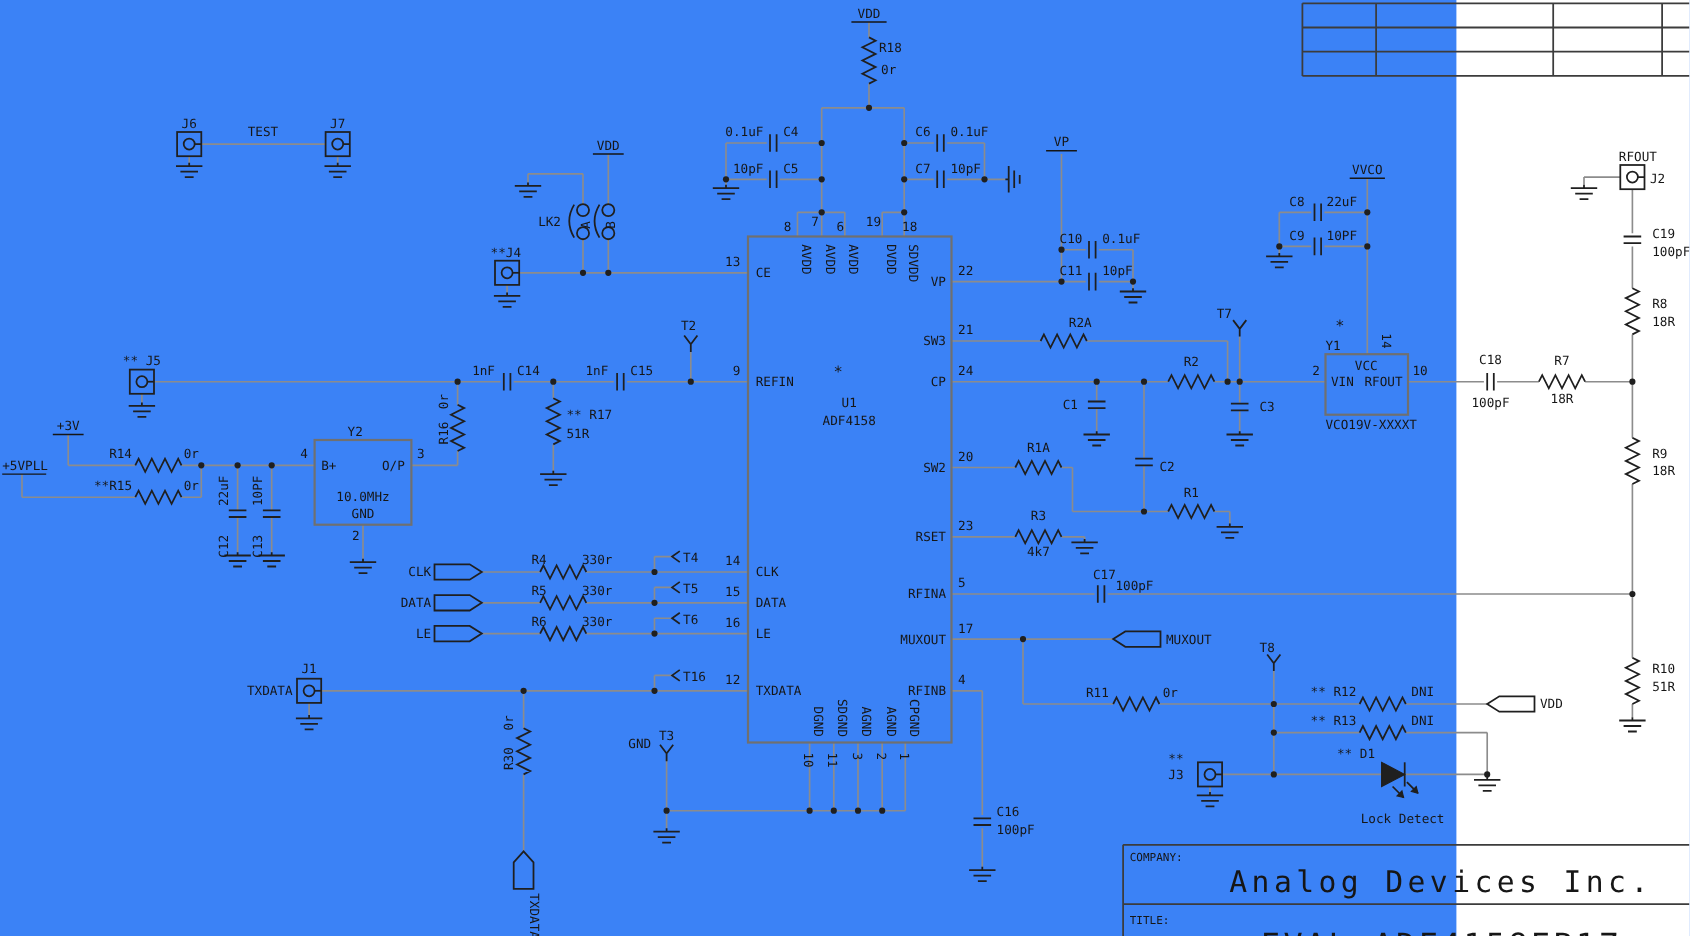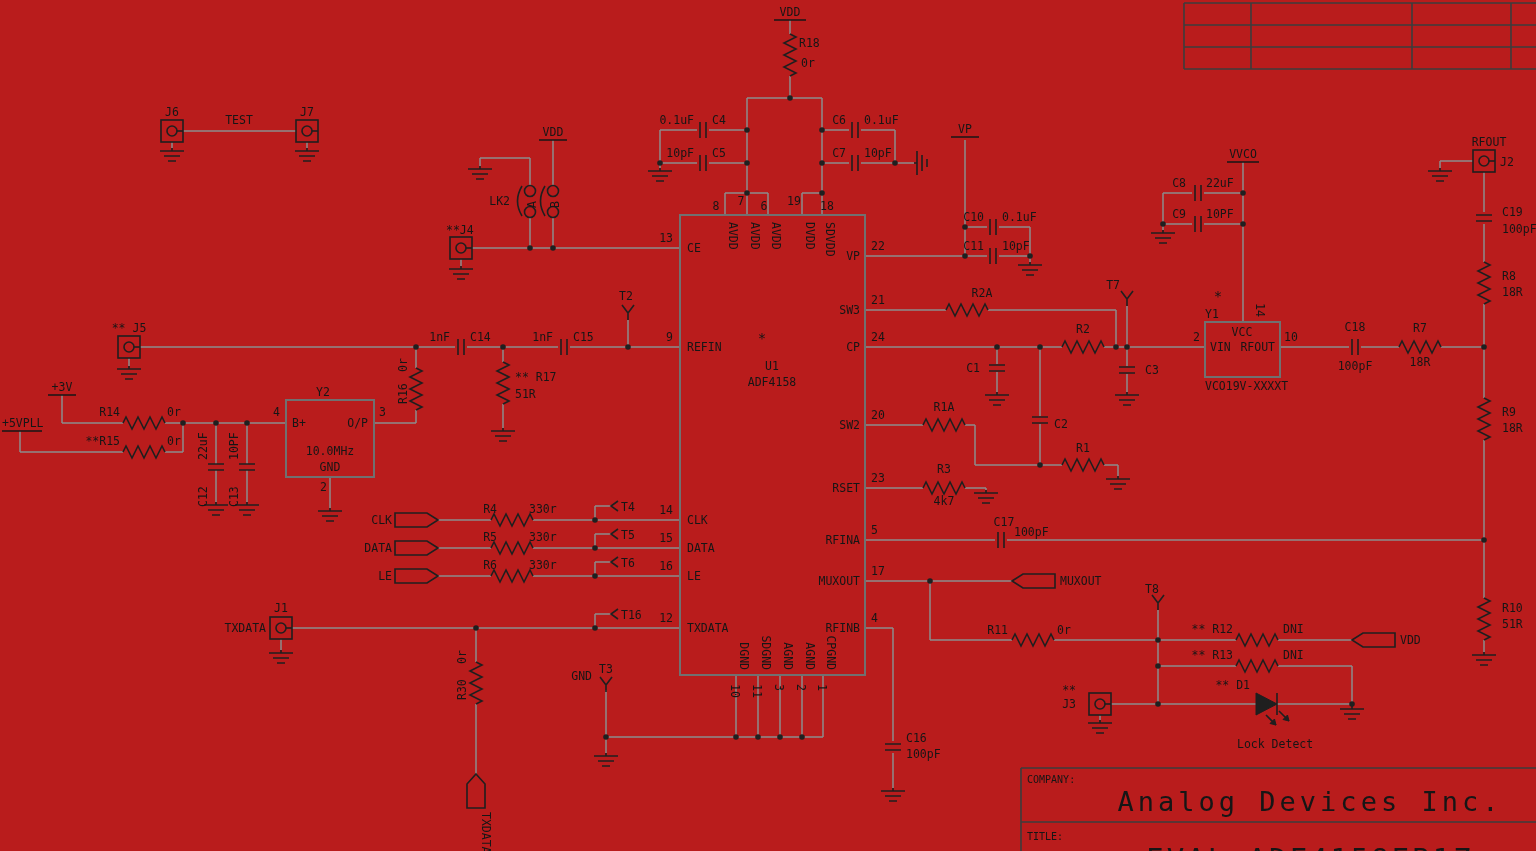--- a/index.html
+++ b/index.html
@@ -1,16 +1,16 @@
 <!DOCTYPE html>
 <html><head>
 <meta charset="utf-8">
 <style>
   html,body{margin:0;padding:0;background:#fff;overflow:hidden}
-  .stage{width:1536px;height:851px;position:relative;background:#b91c1c}
+  .stage{width:1324px;height:851px;position:relative;background:#3b82f6}
   svg{font-family:"DejaVu Sans Mono",monospace}
   .w{stroke:#8c8c8c;stroke-width:1.5;fill:none}
   .sym{stroke:#1f1f1f;stroke-width:1.6;fill:none}
   .box{stroke:#707070;stroke-width:2;fill:none}
   .dot{fill:#1f1f1f}
   .tbl{stroke:#3c3c3c;stroke-width:1.6;fill:none}
   text{fill:#161616;font-size:11.5px}
   .tm{text-anchor:middle}
   .te{text-anchor:end}
   .sm{font-size:10px}

